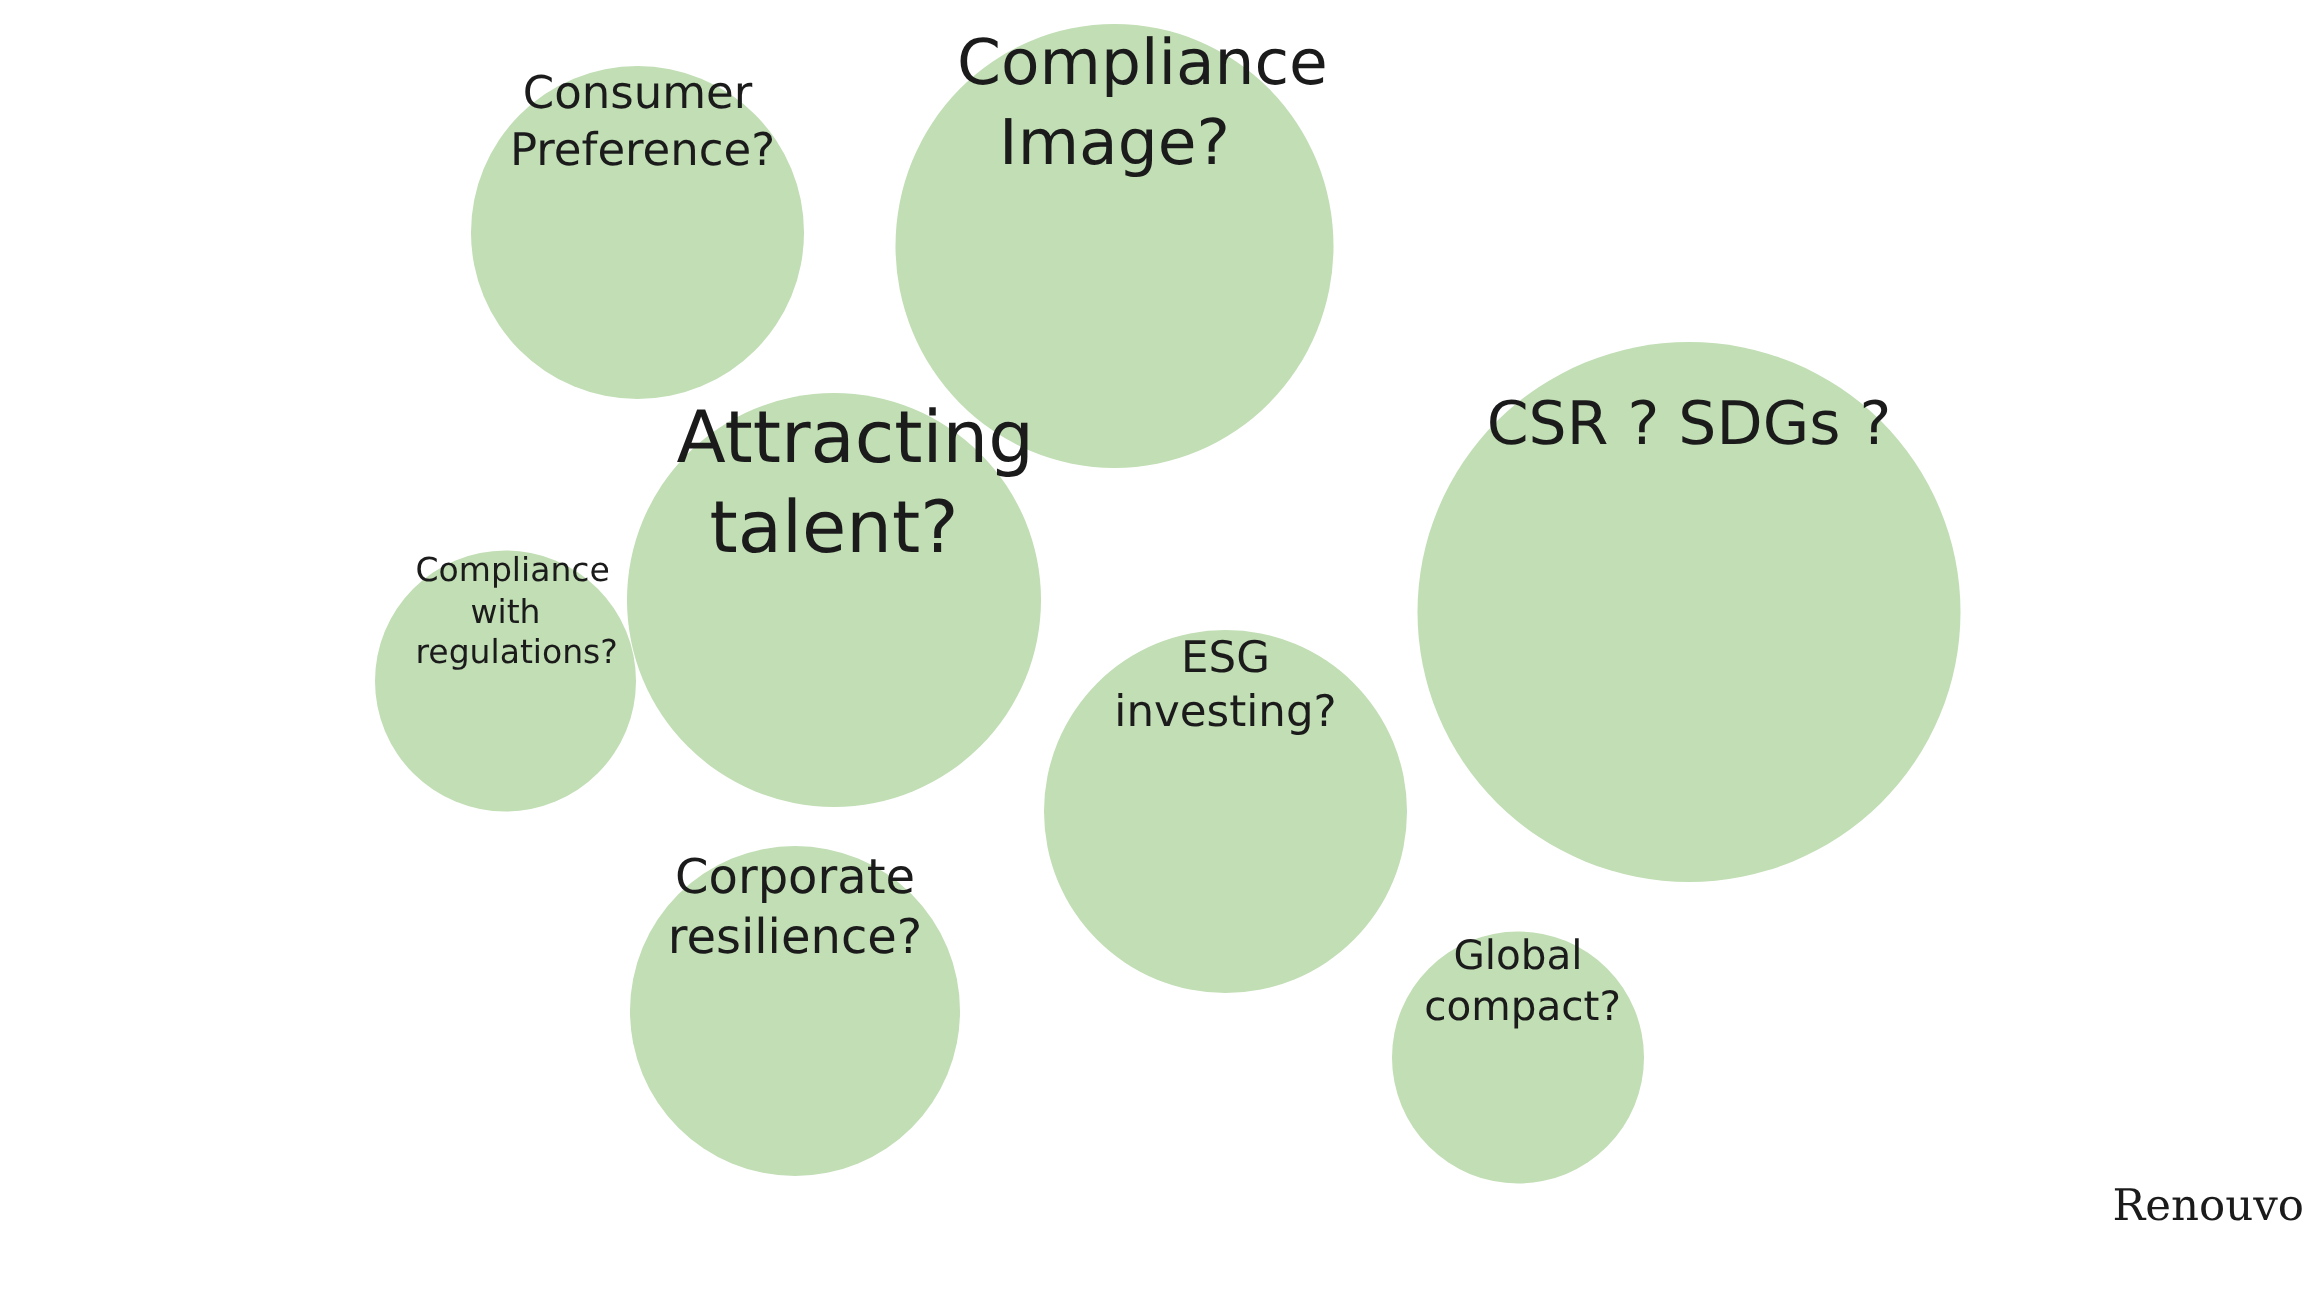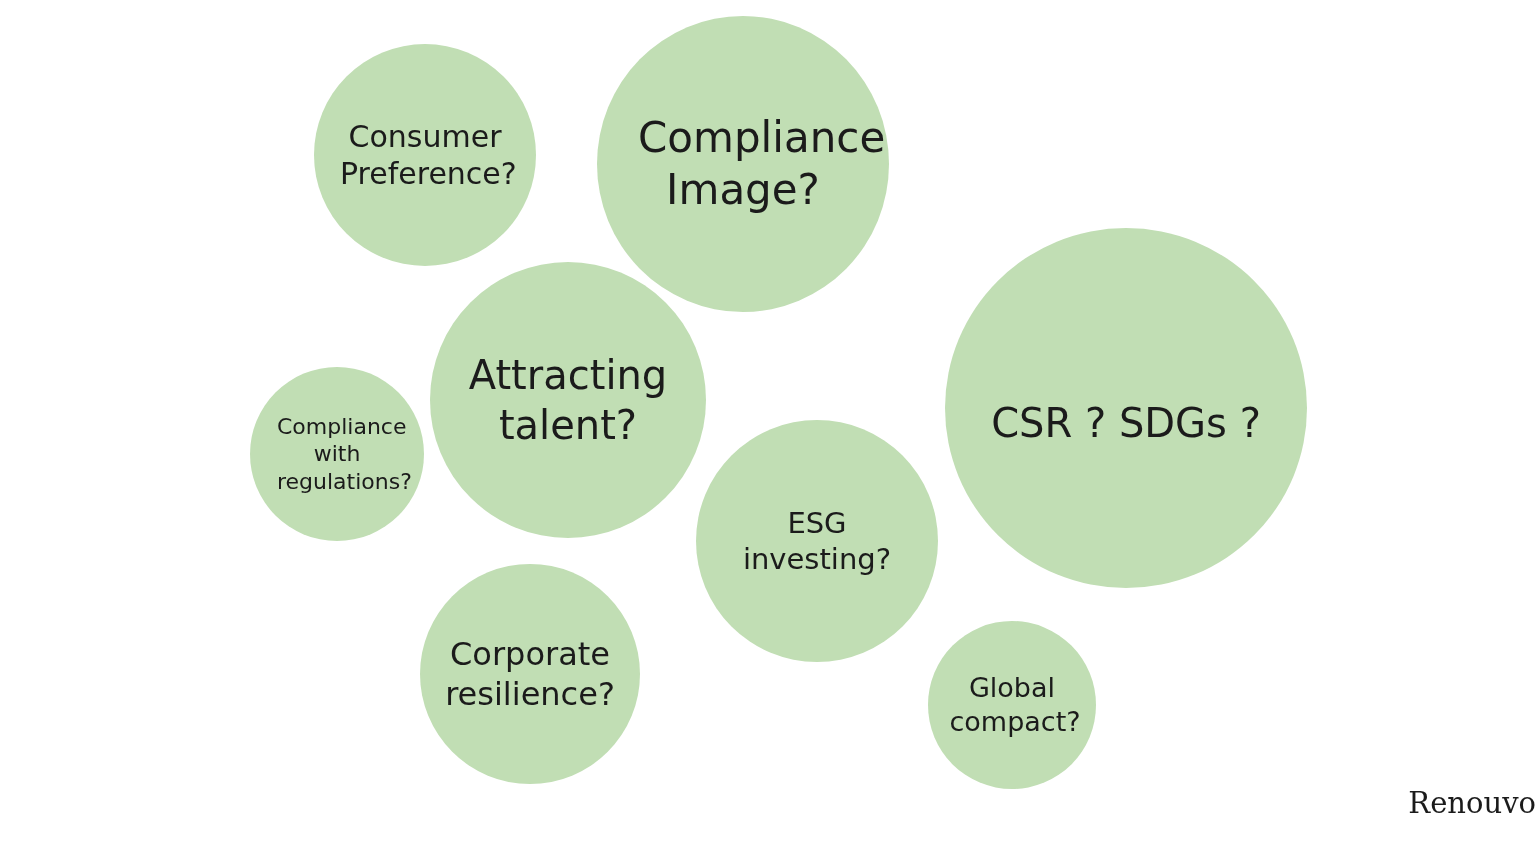--- a/index.html
+++ b/index.html
@@ -13,36 +13,36 @@
     height: 864px;
     background: #ffffff;
     overflow: hidden;
     font-family: "DejaVu Sans", sans-serif;
   }
   .bubble {
     position: absolute;
     border-radius: 50%;
     background: #c1deb4;
     display: flex;
-    align-items: center;
+    align-items: flex-start;
     justify-content: center;
     text-align: center;
     color: #1b1b1b;
   }
   .bubble-label {
     display: block;
     line-height: 1.25;
     letter-spacing: 0px;
   }
   
   .b-consumer-preference   { left: 314px; top:  44px; width: 222px; height: 222px; font-size: 30px; }
   .b-consumer-preference   .bubble-label { width: 170px; }
   .b-corporate-image       { left: 597px; top:  16px; width: 292px; height: 296px; font-size: 42px; }
   .b-corporate-image       .bubble-label { width: 210px; }
-  .b-attracting-talent     { left: 430px; top: 262px; width: 276px; height: 276px; font-size: 40px; }
+  .b-attracting-talent     { left: 418px; top: 262px; width: 276px; height: 276px; font-size: 48px; }
   .b-attracting-talent     .bubble-label { width: 210px; }
   .b-compliance            { left: 250px; top: 367px; width: 174px; height: 174px; font-size: 22px; }
   .b-compliance            .bubble-label { width: 120px; }
   .b-esg-investing         { left: 696px; top: 420px; width: 242px; height: 242px; font-size: 29px; }
   .b-esg-investing         .bubble-label { width: 170px; }
   .b-csr-sdgs              { left: 945px; top: 228px; width: 362px; height: 360px; font-size: 40px; }
   .b-csr-sdgs              .bubble-label { width: 340px; padding-top: 30px; }
   .b-corporate-resilience  { left: 420px; top: 564px; width: 220px; height: 220px; font-size: 32px; }
   .b-corporate-resilience  .bubble-label { width: 175px; }
   .b-global-compact        { left: 928px; top: 621px; width: 168px; height: 168px; font-size: 27px; }

